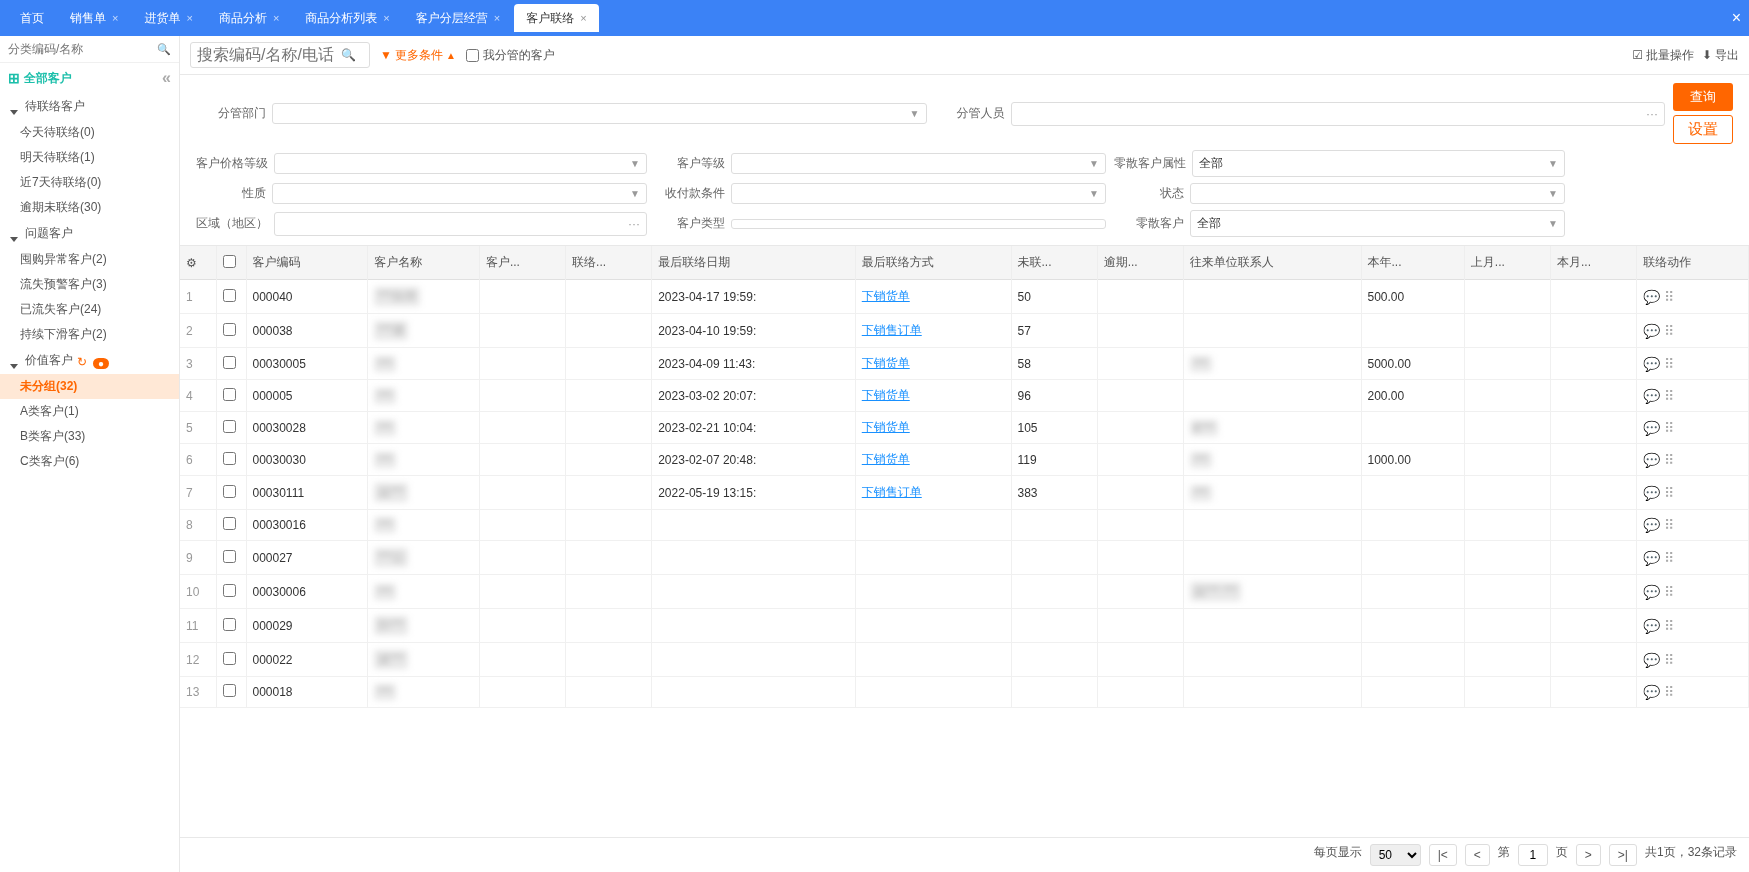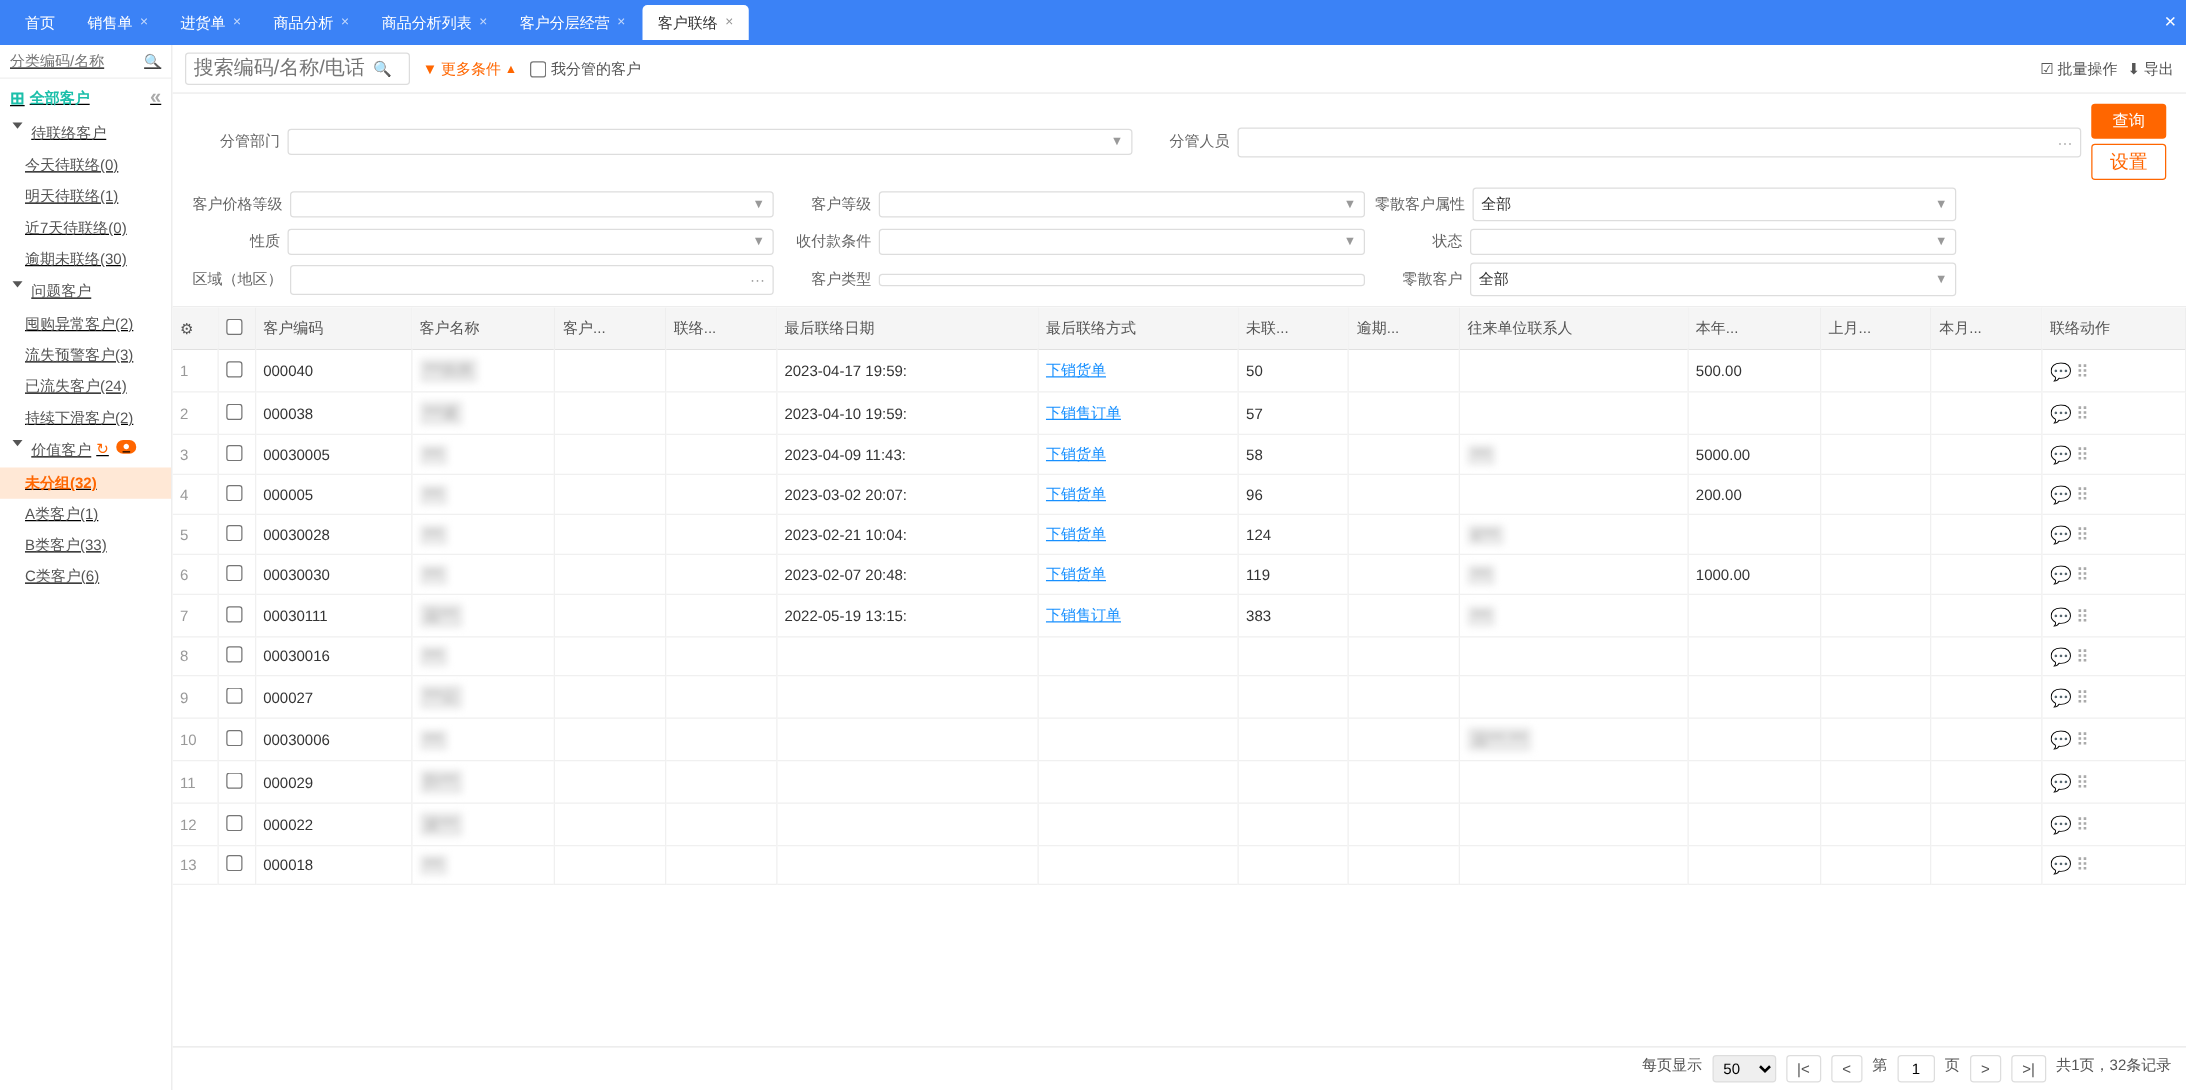--- a/index.html
+++ b/index.html
@@ -37,27 +37,26 @@
     }
 
     
     .main-layout {
       display: flex;
       height: calc(100vh - 36px);
     }
 
     
     .sidebar {
-      width: 138px;
+      width: 180px;
       background: #fff;
       border-right: 1px solid #e8e8e8;
       display: flex;
       flex-direction: column;
       overflow-y: auto;
-      text-decoration: underline;
     }
     .sidebar-search {
       display: flex;
       align-items: center;
       padding: 6px 8px;
       border-bottom: 1px solid #f0f0f0;
       gap: 4px;
     }
     .sidebar-search input {
       border: none;
@@ -71,21 +70,21 @@
       display: flex;
       align-items: center;
       padding: 6px 8px;
       font-weight: bold;
       color: #333;
       font-size: 13px;
       justify-content: space-between;
     }
     .sidebar-group-label {
       display: flex;
-      align-items: flex-start;
+      align-items: flex-end;
       padding: 5px 8px 5px 10px;
       color: #555;
       font-size: 12px;
       cursor: pointer;
       gap: 4px;
     }
     .sidebar-item {
       padding: 4px 8px 4px 20px;
       color: #555;
       font-size: 12px;
@@ -648,21 +647,21 @@
             </tr>
             <tr>
               <td class="row-num">5</td>
               <td><input type="checkbox" style=""></td>
               <td>00030028</td>
               <td><span class="blurred">***</span></td>
               <td></td>
               <td></td>
               <td>2023-02-21 10:04:</td>
               <td><span class="link-text">下销货单</span></td>
-              <td>124</td>
+              <td>105</td>
               <td></td>
               <td><span class="blurred">€***</span></td>
               <td></td>
               <td></td>
               <td></td>
               <td><span class="action-icon" title="联络">💬</span> <span class="action-icon" title="更多">⠿</span></td>
             </tr>
             <tr>
               <td class="row-num">6</td>
               <td><input type="checkbox" style=""></td>

